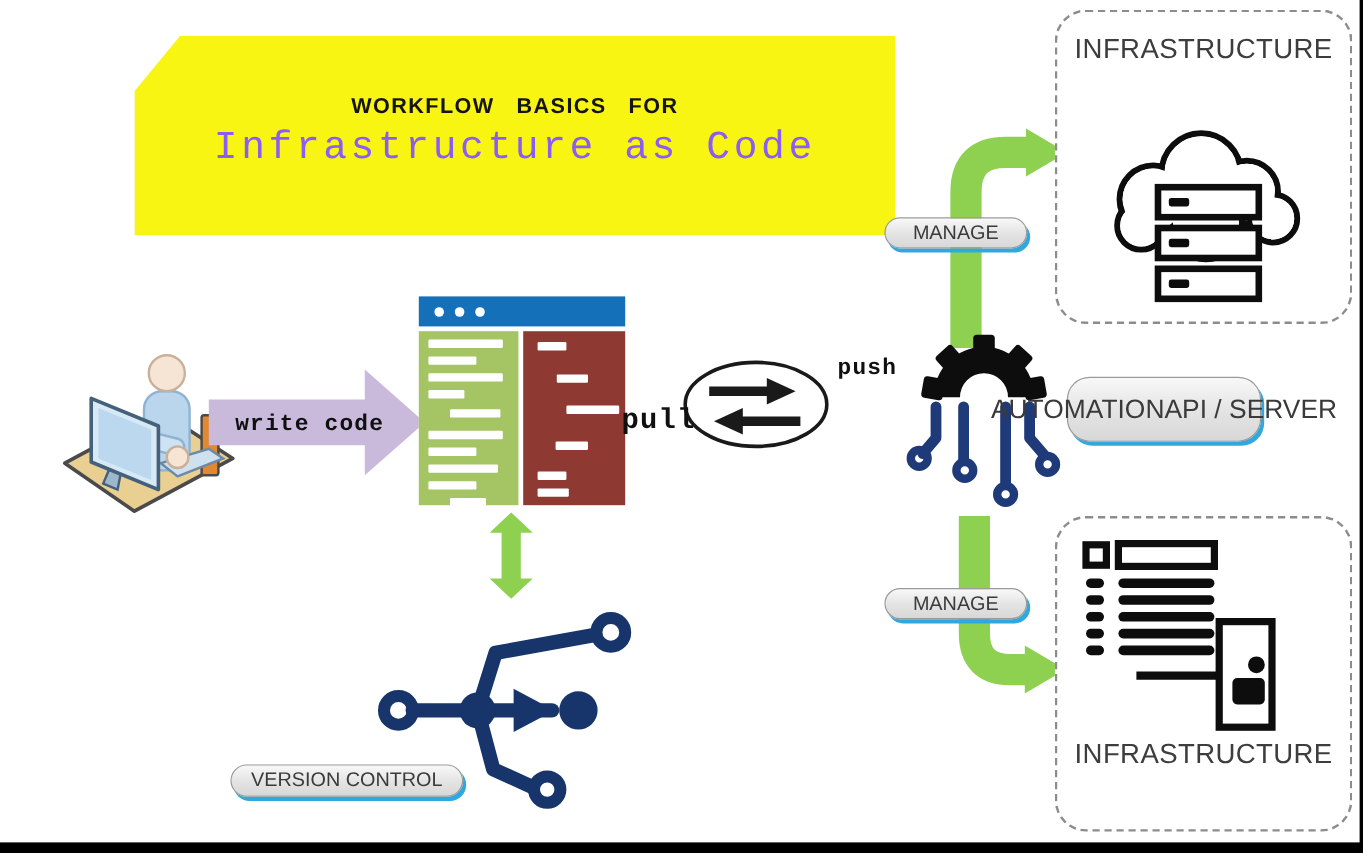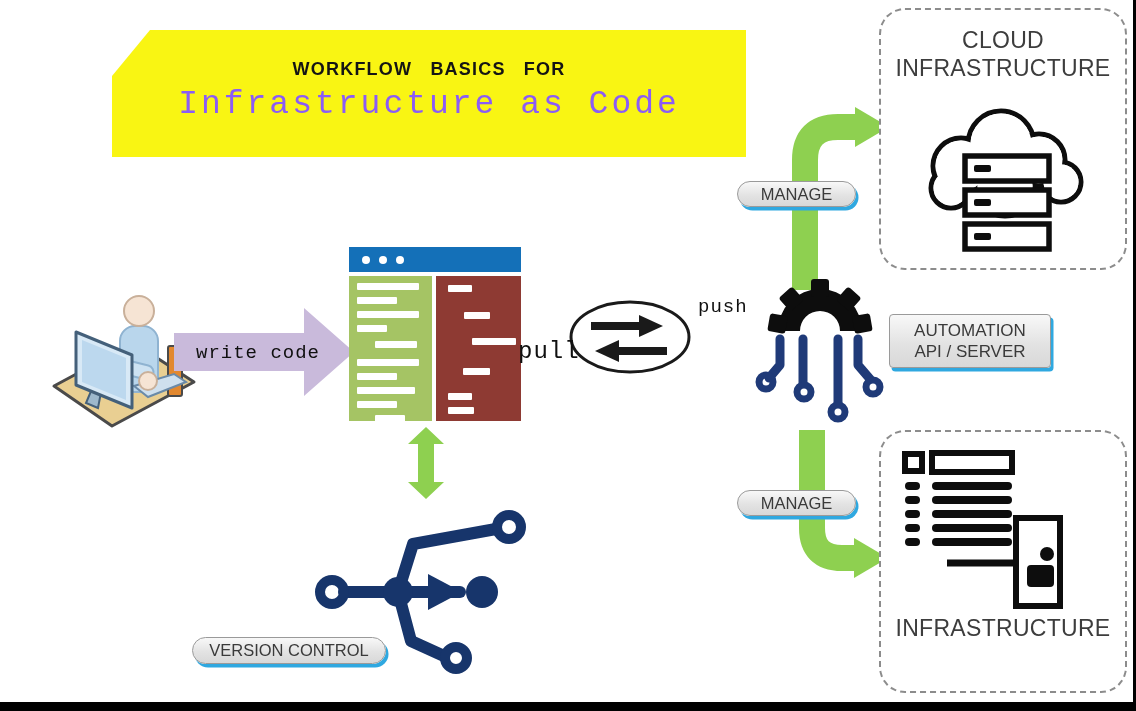--- a/index.html
+++ b/index.html
@@ -6,40 +6,40 @@
   html,body{background:#ffffff}
   body{font-family:"Liberation Sans",sans-serif}
   #canvas{position:relative;width:1136px;height:711px;background:#fff;overflow:hidden}
   .abs{position:absolute}
 
   
   .bottom-bar{position:absolute;left:0;bottom:0;width:1136px;height:9px;background:#000}
   .right-bar{position:absolute;right:0;top:0;width:3px;height:711px;background:#000}
 
   
-  .banner{position:absolute;left:112px;top:30px;width:634px;height:127px;background:#f9f513;
+  .banner{position:absolute;left:112px;top:30px;width:634px;height:166px;background:#f9f513;
     clip-path:polygon(38px 0,100% 0,100% 100%,0 100%,0 46px);
     display:flex;flex-direction:column;align-items:center;justify-content:center;gap:6px;
     filter:drop-shadow(0 0 1px #b9b13a)}
   .banner-kicker{font-size:18px;font-weight:bold;letter-spacing:1.2px;word-spacing:12px;color:#141414;margin-top:-6px}
   .banner-title{font-family:"Liberation Mono","DejaVu Sans Mono",monospace;font-size:33px;letter-spacing:3px;color:#8b5cf6}
 
   
   .pill{position:absolute;display:flex;align-items:center;justify-content:center;
     background:linear-gradient(180deg,#f8f8f8 0%,#e3e3e3 55%,#d8d8d8 100%);
     border:1.5px solid #9a9a9a;border-radius:16px;
     box-shadow:2.5px 3.5px 0 #2fa8e0;
     color:#3a3a3a;font-size:16.5px;white-space:nowrap}
-  .pill-multi{flex-direction:column;line-height:1.25;border-radius:4px;font-size:17px}
+  .pill-multi{flex-direction:row;line-height:1.25;border-radius:19px;font-size:22px}
 
   
   .dashedbox{position:absolute;border:2.5px dashed #8c8c8c;border-radius:26px;background:#fff}
   .boxtitle{position:absolute;left:0;right:0;text-align:center;font-size:23px;color:#3d3d3d;line-height:1.22;letter-spacing:0.3px}
 
-  .mono{font-family:"Liberation Mono","DejaVu Sans Mono",monospace;font-weight:normal;color:#101010}
+  .mono{font-family:"Liberation Mono","DejaVu Sans Mono",monospace;font-weight:bold;color:#101010}
 
   
   .code-window{position:absolute;left:349px;top:247px;width:172px;height:174px;background:#fff}
   .code-titlebar{position:absolute;left:0;top:0;width:172px;height:25px;background:#1470b8;display:flex;align-items:center;gap:9px;padding-left:13px}
   .dot{width:8px;height:8px;border-radius:50%;background:#fff}
   .panel{position:absolute;top:29px;height:145px}
   .panel-green{left:0;width:83px;background:#a5c464}
   .panel-red{left:87px;width:85px;background:#8e3a33}
   .cl{position:absolute;height:7px;background:#fff;border-radius:1px}
 
@@ -175,21 +175,20 @@
     <circle cx="115" cy="104" r="7" fill="none" stroke="#1f3a78" stroke-width="7"></circle>
   </svg>
 
   <div class="pill pill-multi" style="left:889px;top:314px;width:162px;height:54px">
     <span>AUTOMATION</span>
     <span>API / SERVER</span>
   </div>
 
   <div class="dashedbox" style="left:879px;top:8px;width:248px;height:262px">
     <div class="boxtitle" style="top:16px">
-      <div>CLOUD</div>
       <div>INFRASTRUCTURE</div>
     </div>
     <svg style="left:32px;top:84px" width="185" height="168" viewBox="0 0 185 168">
       <g stroke="#0d0d0d" stroke-width="5" fill="#ffffff">
         <circle cx="48" cy="72" r="28"></circle>
           <circle cx="88" cy="50" r="33"></circle>
         <circle cx="126" cy="66" r="26"></circle>
           <circle cx="148" cy="88" r="20"></circle>
         <circle cx="38" cy="94" r="20"></circle>
           <circle cx="92" cy="92" r="30"></circle>

